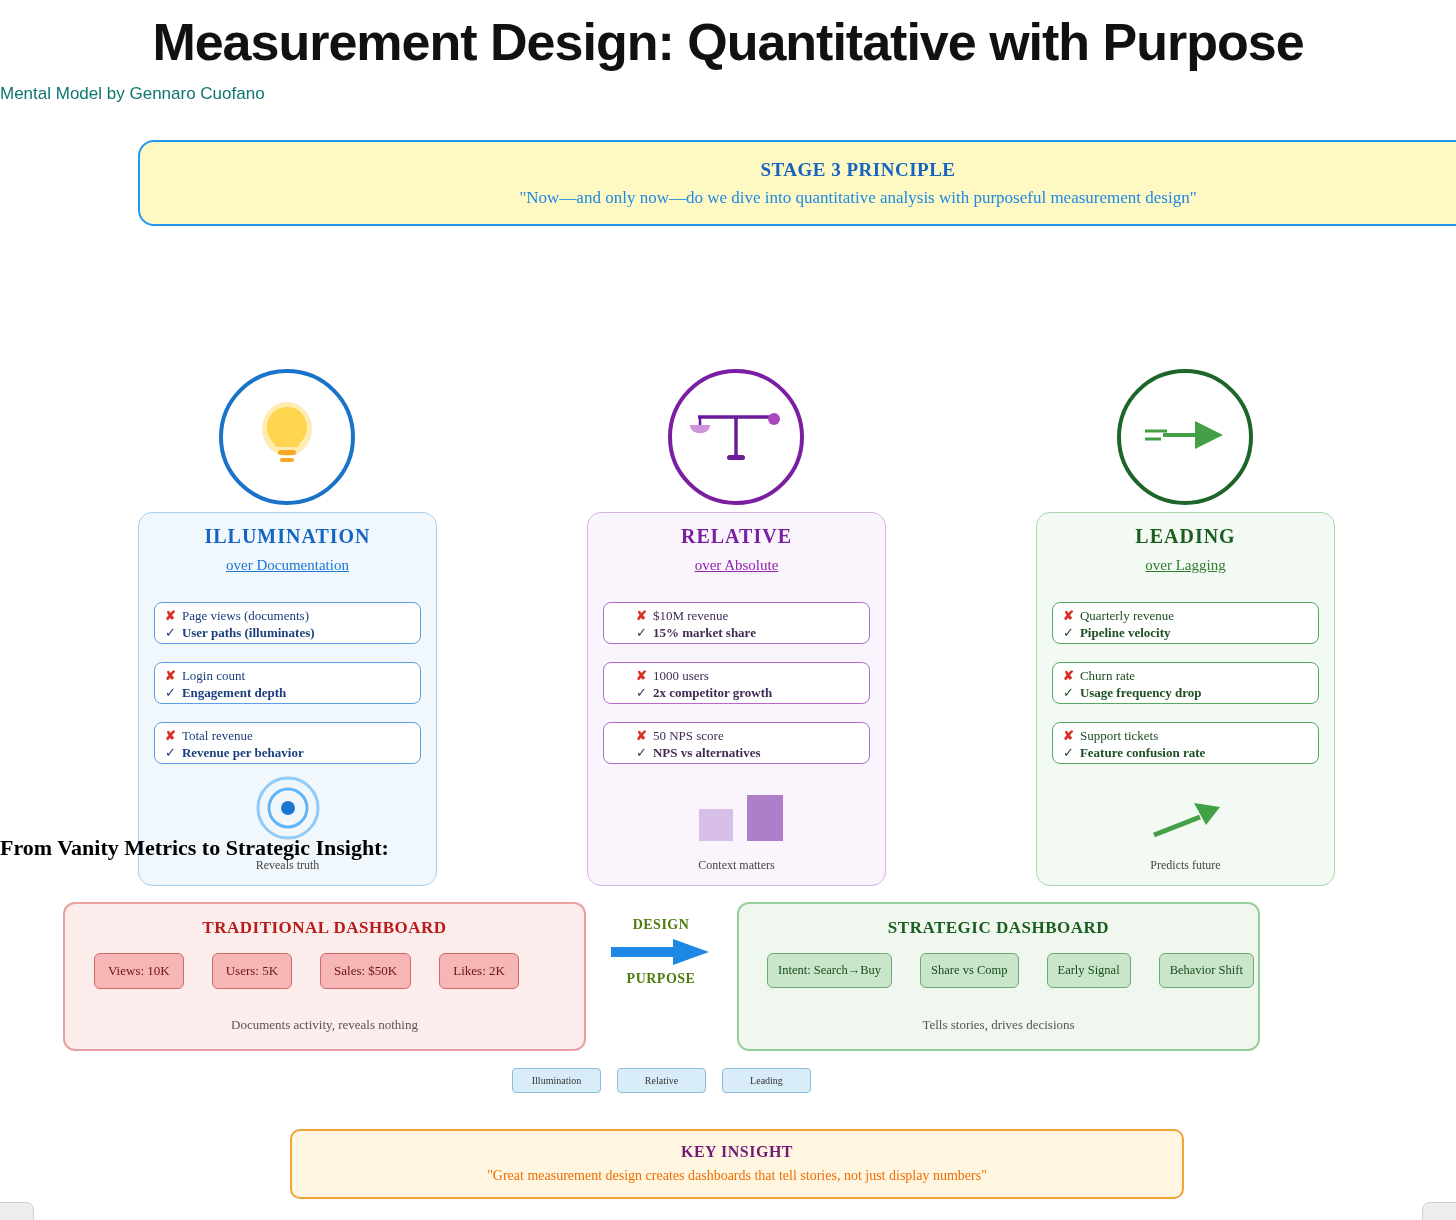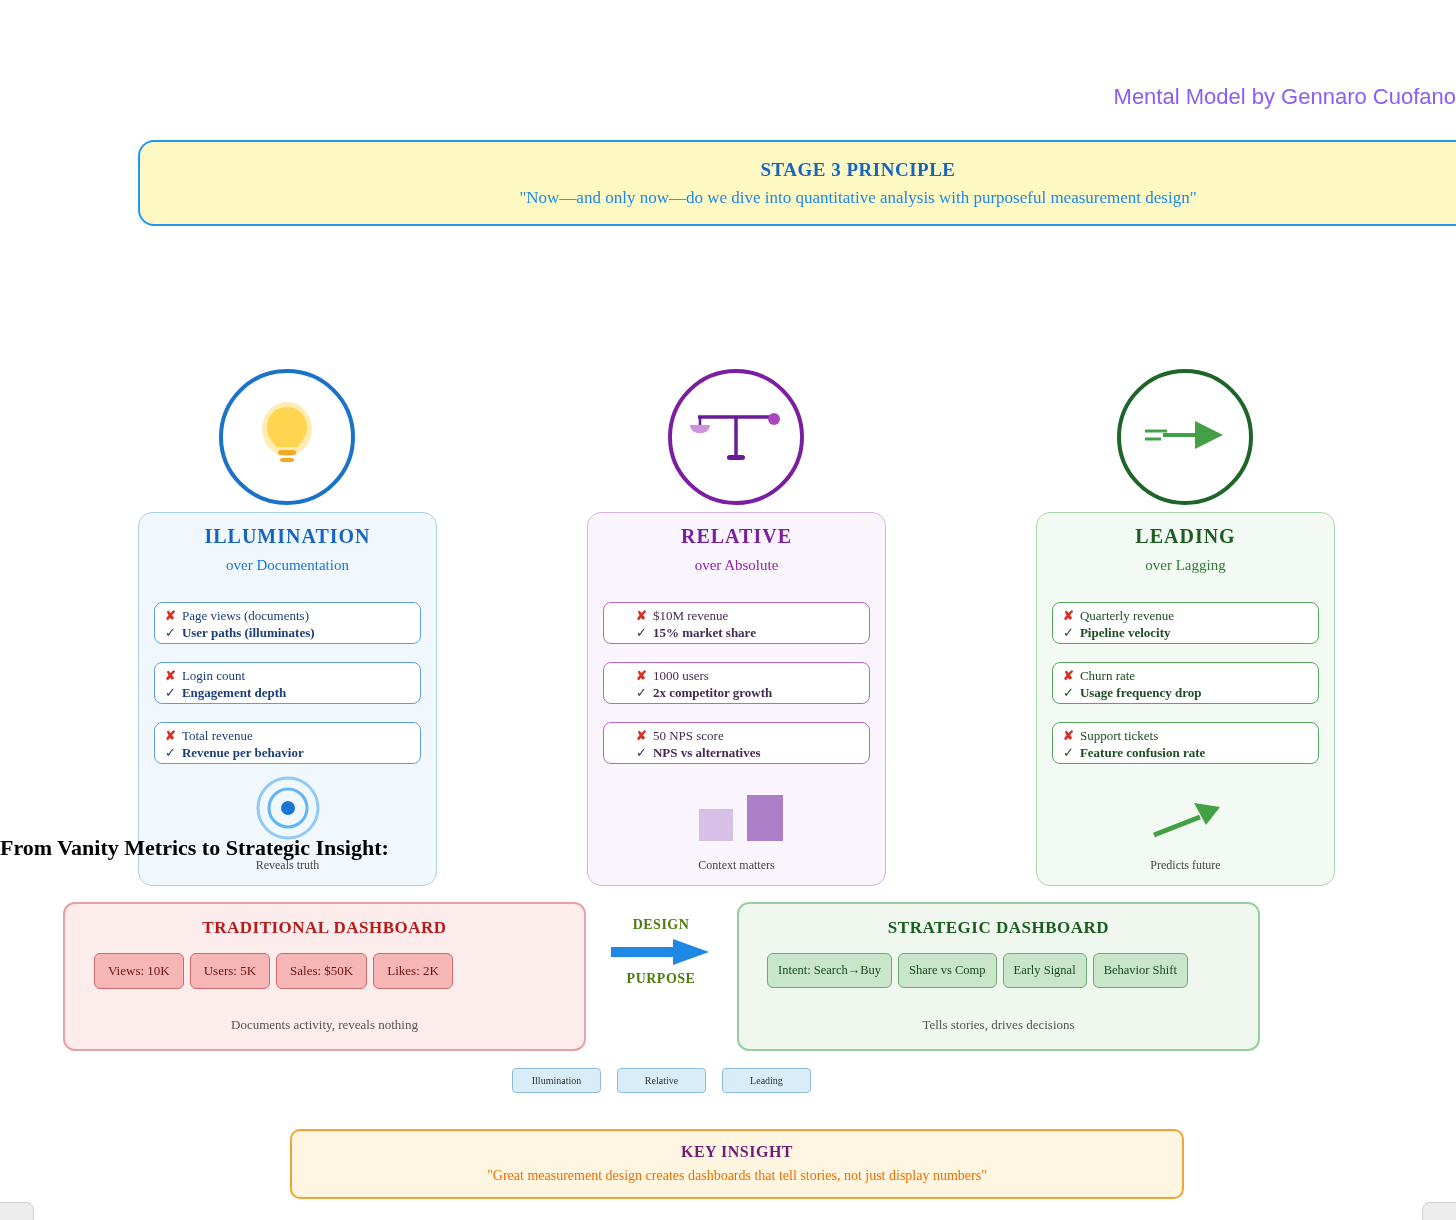--- a/index.html
+++ b/index.html
@@ -7,22 +7,22 @@
   .page {
     position:relative; width:1456px; height:1220px; background:#ffffff;
     font-family:"Liberation Serif", serif; overflow:hidden;
   }
   .title {
     position:absolute; top:12px; left:0; right:0; text-align:center;
     font-family:"Liberation Sans", sans-serif; font-weight:bold;
     font-size:52px; color:#111; letter-spacing:-1px;
   }
   .subtitle {
-    position:absolute; top:84px; left:0; right:0; text-align:right;
-    font-family:"Liberation Sans", sans-serif; font-size:22px; color:#8b5cf6;
+    position:absolute; top:84px; left:0; right:0; text-align:left;
+    font-family:"Liberation Sans", sans-serif; font-size:17px; color:#0f766e;
   }
   .principle {
     position:absolute; left:138px; top:140px; width:1440px; height:86px;
     border:2px solid #2196f3; border-radius:16px; background:#fef9c3; text-align:center;
   }
   .p-head { margin-top:17px; font-size:19px; font-weight:bold; color:#1565c0; letter-spacing:.5px; }
   .p-quote { margin-top:7px; font-size:17px; color:#1e88e5; }
 
   .circle {
     position:absolute; top:369px; width:136px; height:136px; border-radius:50%;
@@ -37,21 +37,21 @@
     border-radius:14px; text-align:center;
   }
   .card-illum { left:138px;  background:#f1f8fd; border:1.5px solid #a9cfee; }
   .card-rel   { left:587px;  background:#faf4fc; border:1.5px solid #d7b3e4; }
   .card-lead  { left:1036px; background:#f3faf3; border:1.5px solid #abd6ad; }
 
   .card-title { margin-top:12px; font-size:20px; font-weight:bold; letter-spacing:1px; }
   .card-illum .card-title { color:#1565c0; }
   .card-rel   .card-title { color:#7b1fa2; }
   .card-lead  .card-title { color:#1b5e20; }
-  .card-sub { margin-top:9px; font-size:15px; }
+  .card-sub { margin-top:9px; font-size:15px;text-decoration:underline; }
   .card-illum .card-sub { color:#1976d2; }
   .card-rel   .card-sub { color:#8e24aa; }
   .card-lead  .card-sub { color:#2e7d32; }
 
   .items { margin:28px 15px 0; }
   .item {
     height:42px; background:#fff; border-radius:8px; margin-bottom:18px;
     padding:4px 10px 0; text-align:left; overflow:hidden;
   }
   .card-illum .item { border:1.5px solid #5c9fe0; }
@@ -72,21 +72,21 @@
     position:absolute; top:835px; left:0; right:0; 
     font-size:22px; font-weight:bold; color:#000; z-index:6;
   }
 
   .dash { position:absolute; top:902px; height:149px; border-radius:12px; text-align:center; }
   .dash-trad  { left:63px;  width:523px; background:#fdecec; border:2px solid #e9a0a0; }
   .dash-strat { left:737px; width:523px; background:#eff7ef; border:2px solid #97cf9b;font-family:Liberation Serif, serif; }
   .dash-title { margin-top:14px; font-size:17px; font-weight:bold; letter-spacing:.5px; }
   .dash-trad  .dash-title { color:#b71c1c; }
   .dash-strat .dash-title { color:#1b5e20; }
-  .chips { display:flex; gap:6px; margin:15px 0 0 29px; }
+  .chips { display:flex; gap:28px; margin:15px 0 0 29px; }
   .chip { border-radius:6px; padding:9px 13px; font-size:13px; white-space:nowrap; }
   .dash-trad .chip  { background:#f6b6b6; border:1px solid #d06a6a; color:#6e1414; }
   .dash-strat .chips { margin-left:28px; }
   .dash-strat .chip { background:#c9e6ca; border:1px solid #6cab70; color:#174d1c; font-size:12.5px; padding:9px 10px; }
   .dash-caption { position:absolute; bottom:16px; left:0; right:0; font-size:13px; color:#555; }
 
   .flow { position:absolute; left:608px; top:917px; width:106px; text-align:center; }
   .flow-label { font-size:14px; font-weight:bold; color:#4d7c0f; letter-spacing:.5px; }
   .flow svg { display:block; margin:5px auto; }
 
@@ -106,20 +106,21 @@
 
   .frag { position:absolute; top:1202px; height:24px; background:#ededed; border:1px solid #cfcfcf; border-radius:8px; }
   .frag-left  { left:-10px; width:44px; }
   .frag-right { left:1422px; width:44px; }
 </style>
 </head>
 <body>
 
 <div class="page">
 
+  <div class="title">Measurement Design: Quantitative with Purpose</div>
   <div class="subtitle">Mental Model by Gennaro Cuofano</div>
 
   <div class="principle">
     <div class="p-head">STAGE 3 PRINCIPLE</div>
     <div class="p-quote">"Now—and only now—do we dive into quantitative analysis with purposeful measurement design"</div>
   </div>
 
   <div class="circle c-illum">
     <svg width="70" height="80" viewBox="0 0 70 80">
       <ellipse cx="35" cy="32" rx="25" ry="27" fill="#ffecb3"></ellipse>

